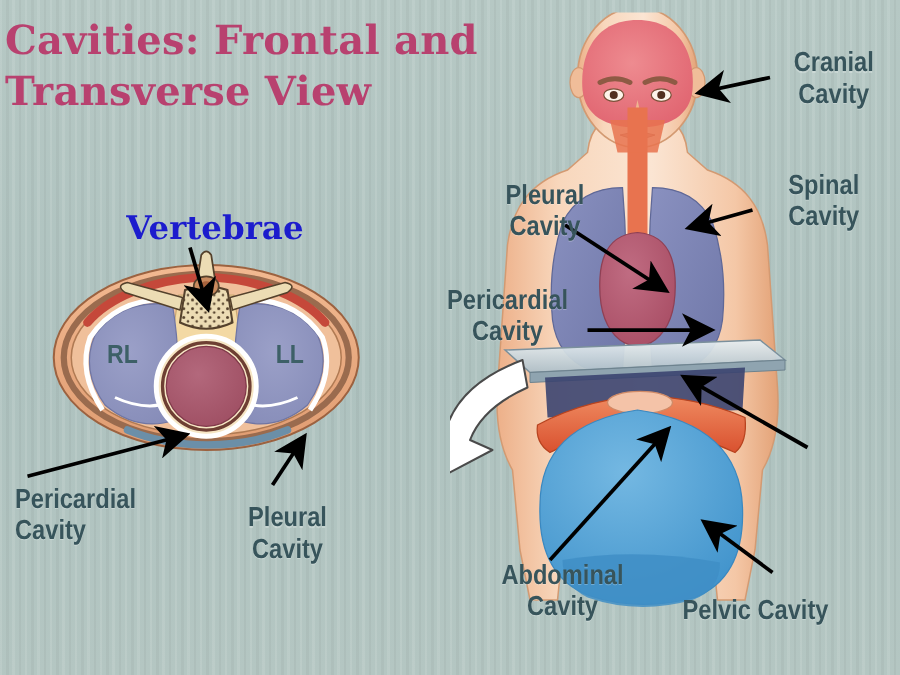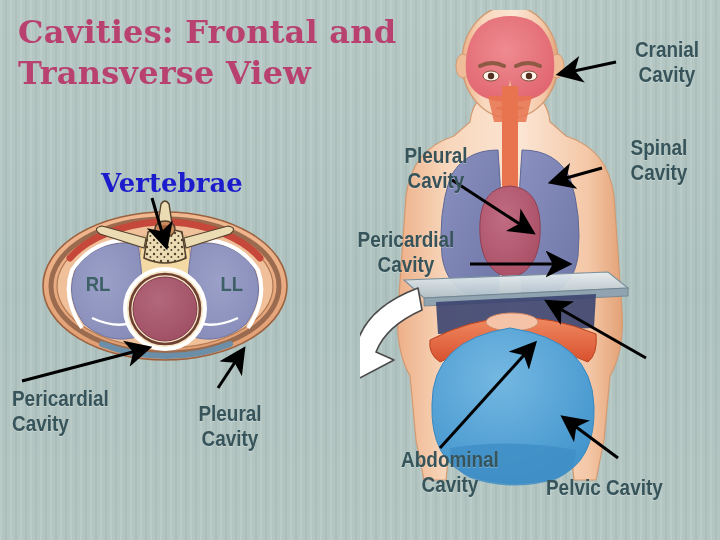--- a/index.html
+++ b/index.html
@@ -18,21 +18,21 @@
         rgba(0,0,0,0.00) 5px,
         rgba(0,0,0,0.035) 5px,
         rgba(0,0,0,0.035) 7px,
         rgba(0,0,0,0.00) 7px,
         rgba(0,0,0,0.00) 10px),
       linear-gradient(180deg,#b6c8c4 0%,#aec2bf 55%,#b4c6c2 100%);
   }
 
   
   #title{
-    position:absolute;left:18px;top:12px;width:420px;
+    position:absolute;left:4px;top:12px;width:420px;
     font-family:"DejaVu Serif","Liberation Serif",serif;
     font-weight:bold;font-size:32px;line-height:1.28;
     color:#b8416f;letter-spacing:.2px;
     white-space:pre-line;
   }
 
   
   .lbl{
     position:absolute;
     font-family:"Liberation Sans",sans-serif;

